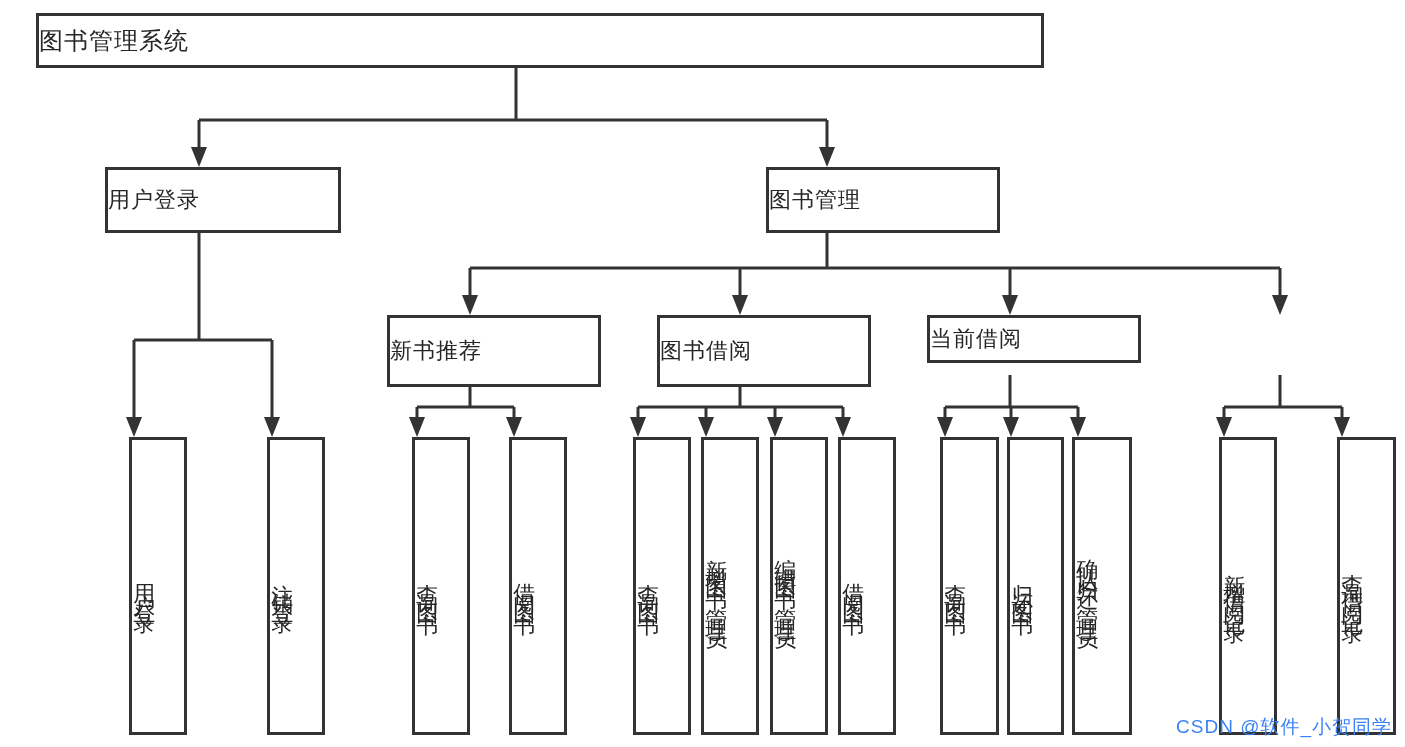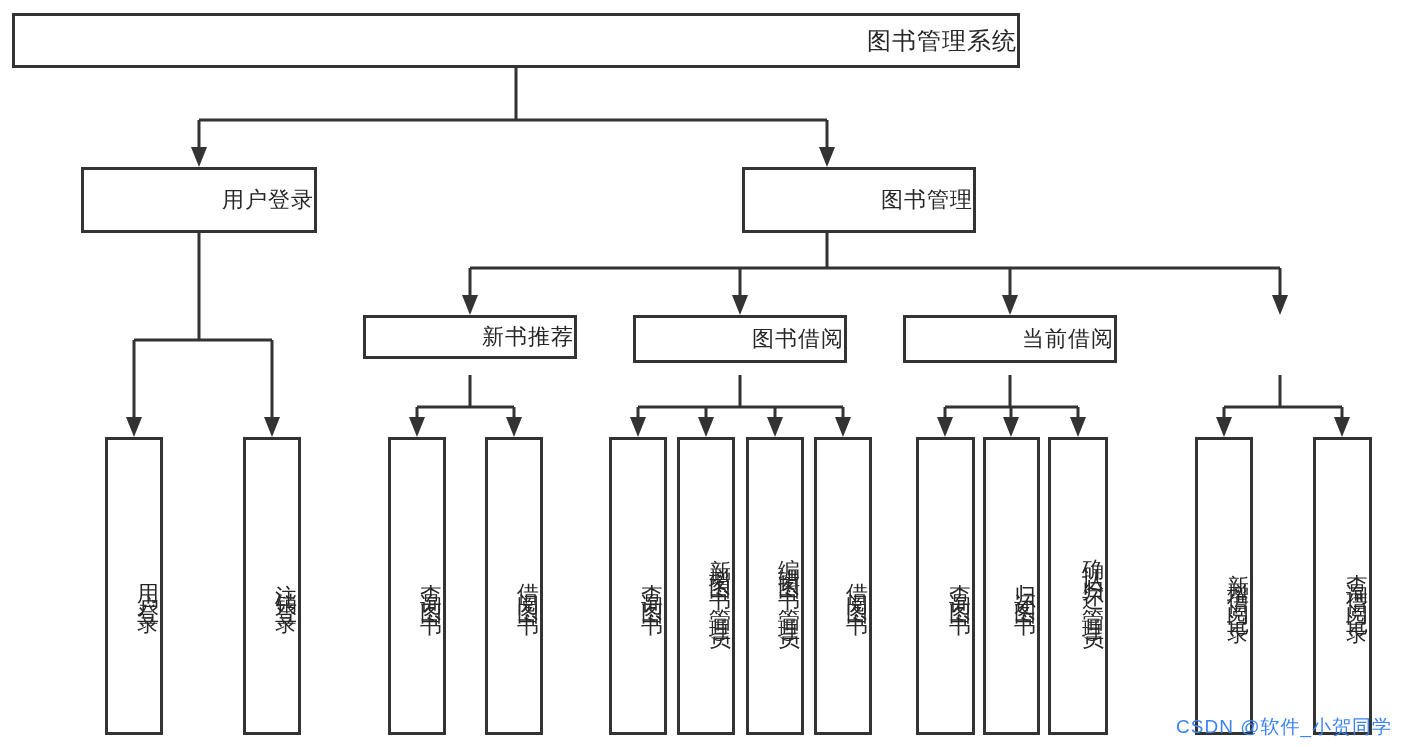--- a/index.html
+++ b/index.html
@@ -5,22 +5,23 @@
   html,body{margin:0;padding:0;background:#ffffff;}
   .stage{
     position:relative;width:1405px;height:747px;background:#ffffff;overflow:hidden;
     font-family:"Liberation Sans","DejaVu Sans",sans-serif;color:#262626;
   }
   .wires{position:absolute;left:0;top:0;width:1405px;height:747px;}
   .wires line, .wires path{stroke:#333333;stroke-width:3;fill:none;}
   .wires polygon{fill:#333333;stroke:none;}
   .box{
     position:absolute;box-sizing:border-box;background:#ffffff;
-    border:3px solid #333333;display:flex;align-items:center;justify-content:flex-end;
+    border:3px solid #333333;display:flex;align-items:center;justify-content:flex-start;
     text-align:center;
+    margin-left:24px;
   }
   .h span{font-size:22px;letter-spacing:1px;white-space:nowrap;}
   .root span{font-size:24px;letter-spacing:1px;}
   .v span{
     writing-mode:vertical-rl;text-orientation:mixed;
     font-size:22px;letter-spacing:10px;line-height:1.1;white-space:nowrap;
   }
   .watermark{
     position:absolute;right:13px;bottom:7px;font-size:19px;letter-spacing:1px;
     color:#3b82f6;white-space:nowrap;
@@ -91,24 +92,24 @@
     <span>图书管理系统</span>
   </div>
 
   <div class="box h" style="left:81px;top:167px;width:236px;height:66px">
     <span>用户登录</span>
   </div>
   <div class="box h" style="left:742px;top:167px;width:234px;height:66px">
     <span>图书管理</span>
   </div>
 
-  <div class="box h" style="left:363px;top:315px;width:214px;height:44px">
+  <div class="box h" style="left:363px;top:315px;width:214px;height:72px">
     <span>新书推荐</span>
   </div>
-  <div class="box h" style="left:633px;top:315px;width:214px;height:48px">
+  <div class="box h" style="left:633px;top:315px;width:214px;height:72px">
     <span>图书借阅</span>
   </div>
   <div class="box h" style="left:903px;top:315px;width:214px;height:48px">
     <span>当前借阅</span>
   </div>
 
   <div class="box v" style="left:105px;top:437px;width:58px;height:298px">
     <span>用户登录</span>
   </div>
   <div class="box v" style="left:243px;top:437px;width:58px;height:298px">

